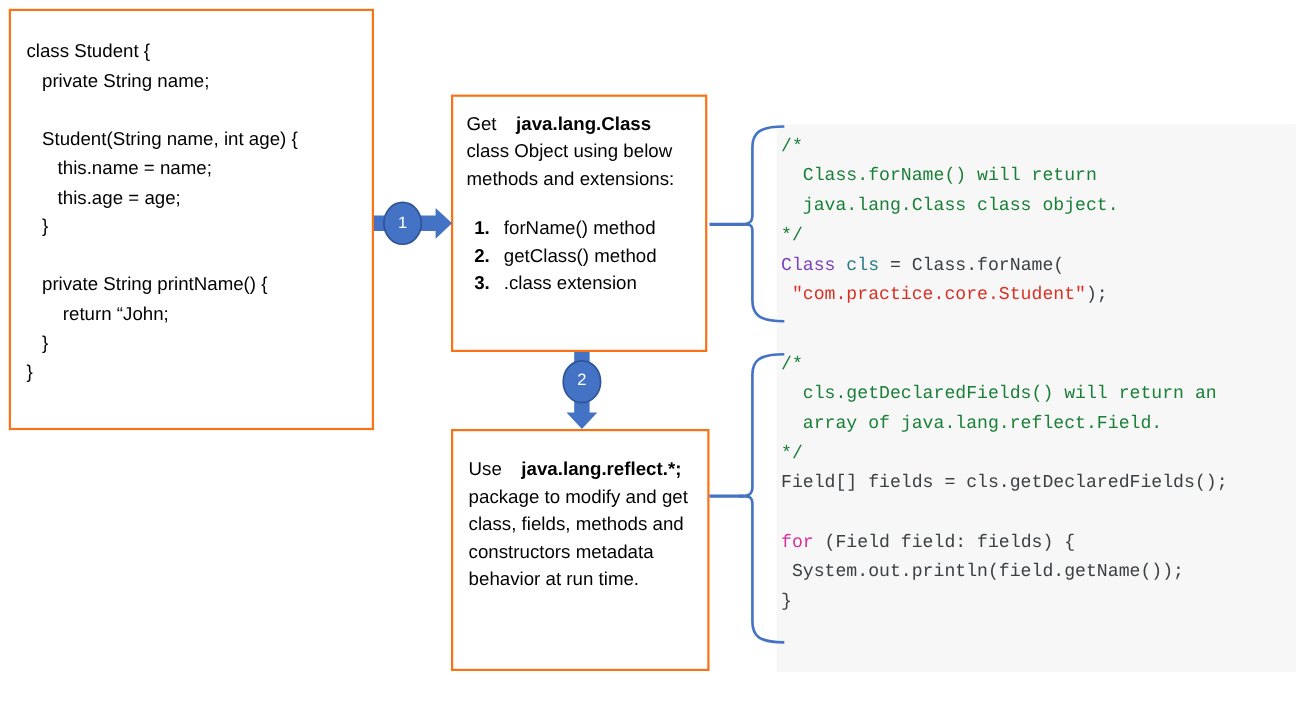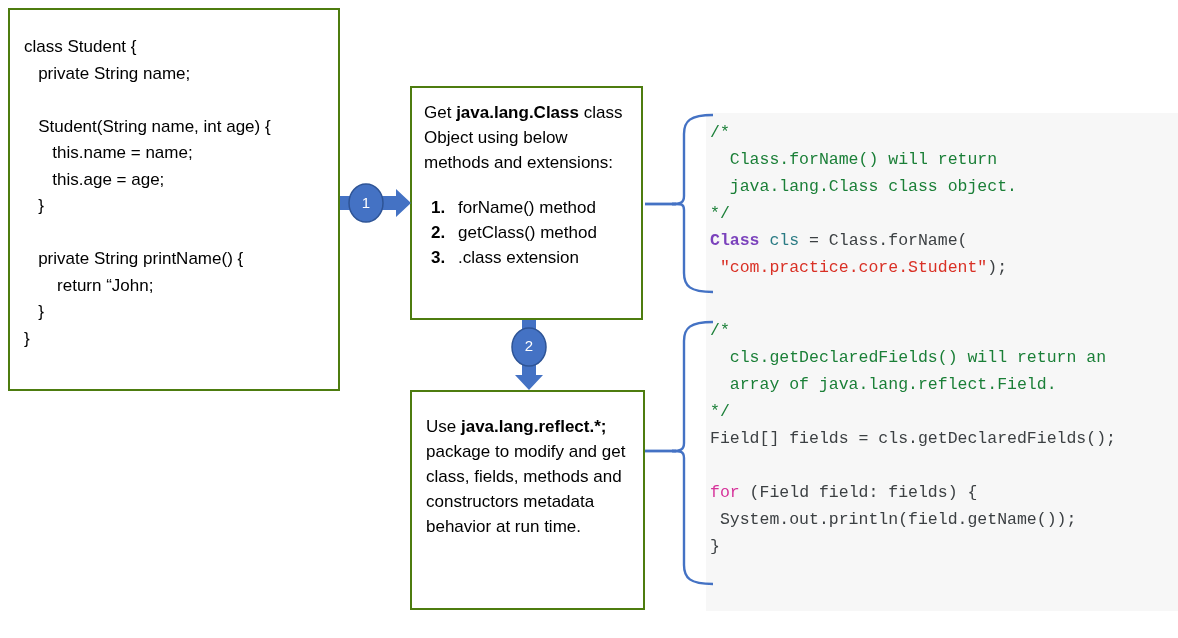--- a/index.html
+++ b/index.html
@@ -13,21 +13,21 @@
     position: relative;
     overflow: hidden;
     font-family: "Liberation Sans", sans-serif;
     -webkit-font-smoothing: antialiased;
   }
 
   
   .box {
     position: absolute;
     box-sizing: border-box;
-    border: 2px solid #4d7c0f;
+    border: 2px solid #f97316;
     background: #ffffff;
     color: #000000;
   }
 
   
   #student-class-box {
     left: 8px;
     top: 8px;
     width: 332px;
     height: 383px;
@@ -53,21 +53,21 @@
     left: 410px;
     top: 390px;
     width: 235px;
     height: 220px;
     padding: 22px 12px 0 14px;
   }
   .step-text {
     font-size: 17px;
     line-height: 25px;
   }
-  .step-text b { font-weight: bold; }
+  .step-text b { font-weight: bold; margin-left: 13px; }
 
   ol.method-list {
     margin: 20px 0 0 0;
     padding: 0 0 0 26px;
     font-size: 17px;
     line-height: 25px;
   }
   ol.method-list li {
     padding-left: 8px;
     font-weight: normal;
@@ -93,21 +93,21 @@
     padding: 6px 0 0 4px;
   }
   #code-panel-bottom {
     left: 706px;
     top: 291px;
     width: 472px;
     height: 294px;
     padding: 26px 0 0 4px;
   }
   .cmt  { color: #1a7f37; }
-  .kw   { color: #7b42bc; font-weight: bold; }
+  .kw   { color: #7b42bc; }
   .kw2  { color: #d6329a; }
   .var  { color: #2a7b84; margin-top: 44px; }
   .str  { color: #d93025; }
   .pln  { color: #3c4043; }
 
   
   #connectors {
     position: absolute;
     left: 0; top: 0;
     width: 1178px; height: 638px;

